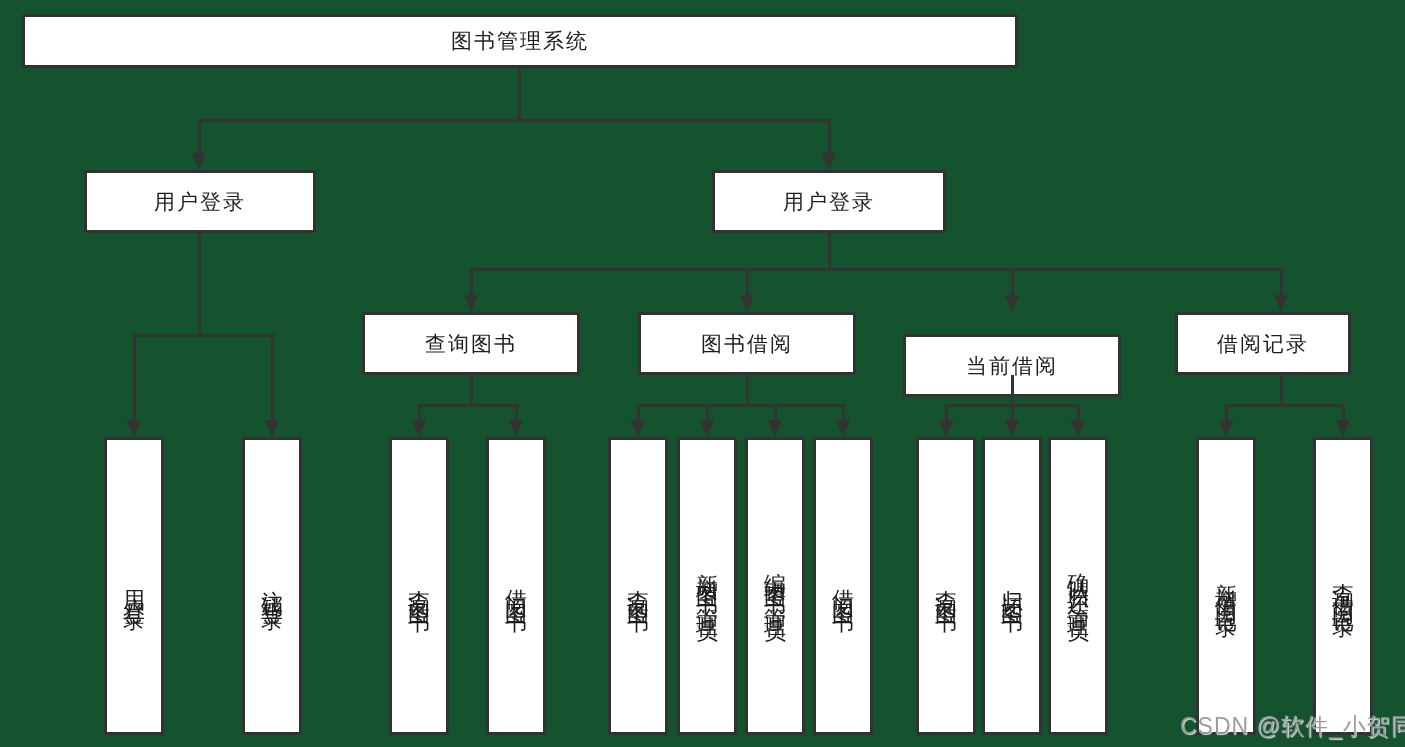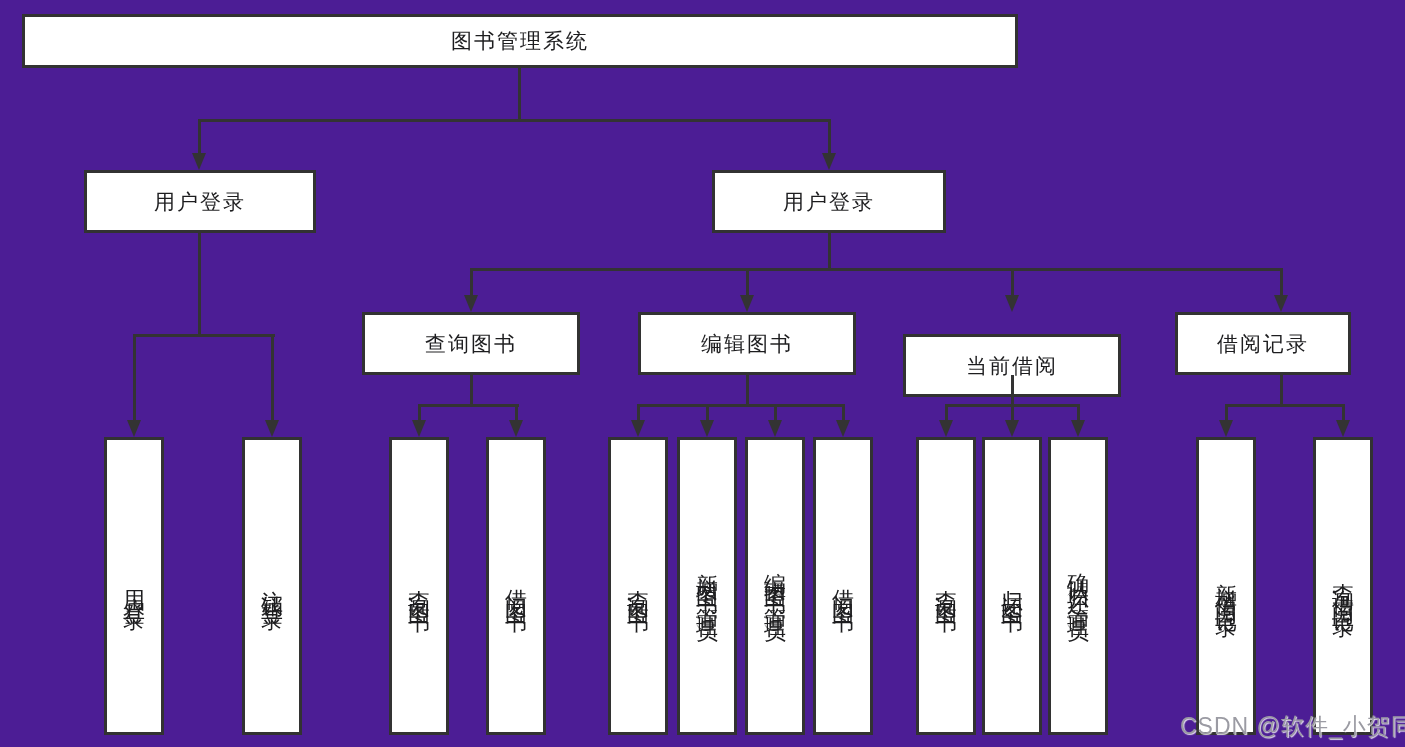--- a/index.html
+++ b/index.html
@@ -1,19 +1,19 @@
 <!DOCTYPE html>
 <html><head>
 <meta charset="utf-8">
 <style>
   html,body{margin:0;padding:0;background:#ffffff;}
   #stage{
     position:relative;
     width:1405px;height:747px;
-    background:#4c1d95;
+    background:#14532d;
     font-family:"Liberation Sans","DejaVu Sans",sans-serif;
     overflow:hidden;
   }
   .box{
     position:absolute;
     box-sizing:border-box;
     border:3px solid #323232;
     background:#ffffff;
     display:flex;
     align-items:center;
@@ -76,21 +76,21 @@
   <div class="v" style="left:470px;top:268px;height:32px;"></div>
   <div class="ah" style="left:464px;top:295px;"></div>
   <div class="v" style="left:746px;top:268px;height:32px;"></div>
   <div class="ah" style="left:740px;top:295px;"></div>
   <div class="v" style="left:1011px;top:268px;height:32px;"></div>
   <div class="ah" style="left:1005px;top:295px;"></div>
   <div class="v" style="left:1280px;top:268px;height:32px;"></div>
   <div class="ah" style="left:1274px;top:295px;"></div>
 
   <div class="box hbox" style="left:362px;top:312px;width:218px;height:63px;">查询图书</div>
-  <div class="box hbox" style="left:638px;top:312px;width:218px;height:63px;">编辑图书</div>
+  <div class="box hbox" style="left:638px;top:312px;width:218px;height:63px;">图书借阅</div>
   <div class="box hbox" style="left:903px;top:312px;width:218px;height:63px;margin-top:22px;">当前借阅</div>
   <div class="box hbox" style="left:1175px;top:312px;width:176px;height:63px;">借阅记录</div>
 
   <div class="v" style="left:470px;top:375px;height:32px;"></div>
   <div class="h" style="left:418px;top:404px;width:101px;"></div>
   <div class="v" style="left:418px;top:404px;height:20px;"></div>
   <div class="ah" style="left:412px;top:420px;"></div>
   <div class="v" style="left:515px;top:404px;height:20px;"></div>
   <div class="ah" style="left:509px;top:420px;"></div>
 

